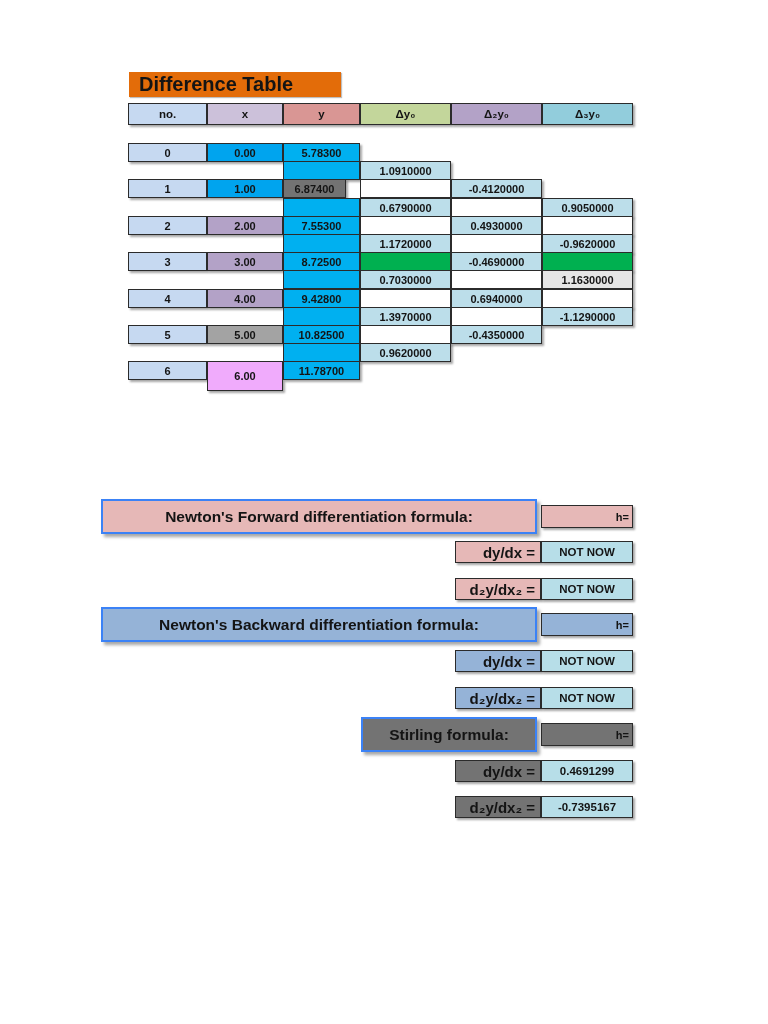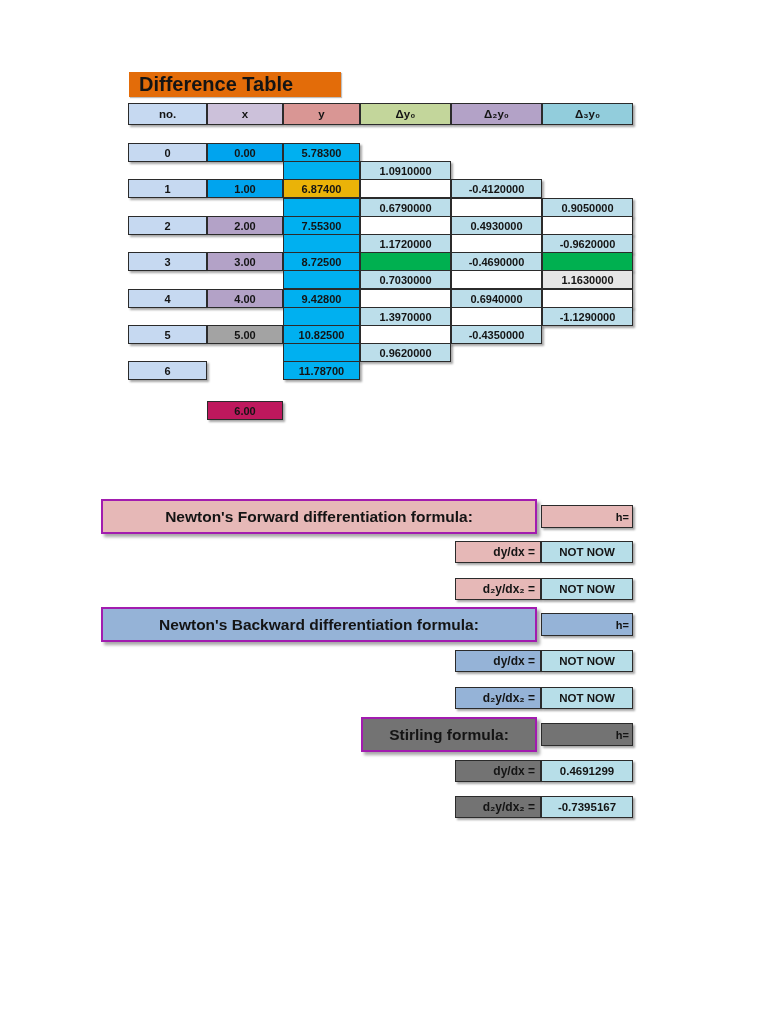--- a/index.html
+++ b/index.html
@@ -28,33 +28,33 @@
     border:none;
     box-shadow:1px 1px 1px rgba(0,0,0,0.25);
     font-size:20px;
     justify-content:flex-start;
     padding-left:10px;
   }
   .hdr{top:103px;height:22px;font-size:11.5px;}
   .cell{font-size:11px;}
   
   .sec-title{
-    border:2px solid #a21caf;
+    border:2px solid #3b82f6;
     font-size:15.5px;
     box-shadow:3px 3px 3px rgba(0,0,0,0.35);
   }
   .h-box{
     justify-content:flex-end;
     padding-right:3px;
     font-size:11px;
   }
   .lbl{
     justify-content:flex-end;
     padding-right:5px;
-    font-size:12px;
+    font-size:15px;
   }
   .val{
     background:#b7dee8;
     font-size:11.5px;
   }
   .theme-f{background:#e6b8b7;}
   .theme-b{background:#95b3d7;}
   .theme-s{background:#737373;}
 </style>
 </head>
@@ -71,21 +71,21 @@
       <div class="bx hdr" style="left: 360px; top: 103px; width: 91px; height: 22px; background: rgb(195, 214, 155);">Δy₀</div>
       <div class="bx hdr" style="left: 451px; top: 103px; width: 91px; height: 22px; background: rgb(179, 162, 199);">Δ₂y₀</div>
       <div class="bx hdr" style="left: 542px; top: 103px; width: 91px; height: 22px; background: rgb(146, 205, 220);">Δ₃y₀</div>
       <div class="bx cell" style="left: 128px; top: 143px; width: 79px; height: 19px; background: rgb(198, 217, 241);">0</div>
       <div class="bx cell" style="left: 207px; top: 143px; width: 76px; height: 19px; background: rgb(0, 164, 238);">0.00</div>
       <div class="bx cell" style="left: 283px; top: 143px; width: 77px; height: 19px; background: rgb(0, 176, 240);">5.78300</div>
       <div class="bx cell" style="left: 283px; top: 161px; width: 77px; height: 19px; background: rgb(0, 176, 240);"></div>
       <div class="bx cell" style="left: 360px; top: 161px; width: 91px; height: 19px; background: rgb(188, 222, 234);">1.0910000</div>
       <div class="bx cell" style="left: 128px; top: 179px; width: 79px; height: 19px; background: rgb(198, 217, 241);">1</div>
       <div class="bx cell" style="left: 207px; top: 179px; width: 76px; height: 19px; background: rgb(0, 164, 238);">1.00</div>
-      <div class="bx cell" style="left: 283px; top: 179px; width: 77px; height: 19px; background: #eab308;">6.87400</div>
+      <div class="bx cell" style="left: 283px; top: 179px; width: 63px; height: 19px; background: #737373;">6.87400</div>
       <div class="bx cell" style="left: 360px; top: 179px; width: 91px; height: 19px; background: rgb(255, 255, 255);"></div>
       <div class="bx cell" style="left: 451px; top: 179px; width: 91px; height: 19px; background: rgb(188, 222, 234);">-0.4120000</div>
       <div class="bx cell" style="left: 283px; top: 198px; width: 77px; height: 19px; background: rgb(0, 176, 240);"></div>
       <div class="bx cell" style="left: 360px; top: 198px; width: 91px; height: 19px; background: rgb(188, 222, 234);">0.6790000</div>
       <div class="bx cell" style="left: 451px; top: 198px; width: 91px; height: 19px; background: rgb(255, 255, 255);"></div>
       <div class="bx cell" style="left: 542px; top: 198px; width: 91px; height: 19px; background: rgb(188, 222, 234);">0.9050000</div>
       <div class="bx cell" style="left: 128px; top: 216px; width: 79px; height: 19px; background: rgb(198, 217, 241);">2</div>
       <div class="bx cell" style="left: 207px; top: 216px; width: 76px; height: 19px; background: rgb(179, 162, 199);">2.00</div>
       <div class="bx cell" style="left: 283px; top: 216px; width: 77px; height: 19px; background: rgb(0, 176, 240);">7.55300</div>
       <div class="bx cell" style="left: 360px; top: 216px; width: 91px; height: 19px; background: rgb(255, 255, 255);"></div>
@@ -116,21 +116,21 @@
       <div class="bx cell" style="left: 451px; top: 307px; width: 91px; height: 19px; background: rgb(255, 255, 255);"></div>
       <div class="bx cell" style="left: 542px; top: 307px; width: 91px; height: 19px; background: rgb(188, 222, 234);">-1.1290000</div>
       <div class="bx cell" style="left: 128px; top: 325px; width: 79px; height: 19px; background: rgb(198, 217, 241);">5</div>
       <div class="bx cell" style="left: 207px; top: 325px; width: 76px; height: 19px; background: #a3a3a3;">5.00</div>
       <div class="bx cell" style="left: 283px; top: 325px; width: 77px; height: 19px; background: rgb(0, 176, 240);">10.82500</div>
       <div class="bx cell" style="left: 360px; top: 325px; width: 91px; height: 19px; background: rgb(255, 255, 255);"></div>
       <div class="bx cell" style="left: 451px; top: 325px; width: 91px; height: 19px; background: rgb(188, 222, 234);">-0.4350000</div>
       <div class="bx cell" style="left: 283px; top: 343px; width: 77px; height: 19px; background: rgb(0, 176, 240);"></div>
       <div class="bx cell" style="left: 360px; top: 343px; width: 91px; height: 19px; background: rgb(188, 222, 234);">0.9620000</div>
       <div class="bx cell" style="left: 128px; top: 361px; width: 79px; height: 19px; background: rgb(198, 217, 241);">6</div>
-      <div class="bx cell" style="left: 207px; top: 361px; width: 76px; height: 19px; background: #be185d; margin-top: 40px;">6.00</div>
+      <div class="bx cell" style="left: 207px; top: 361px; width: 76px; height: 30px; background: #f0abfc;">6.00</div>
       <div class="bx cell" style="left: 283px; top: 361px; width: 77px; height: 19px; background: rgb(0, 176, 240);">11.78700</div>
     </div>
 
   <div class="bx sec-title theme-f" style="left:101px;top:499px;width:436px;height:35px;">Newton's Forward differentiation formula:</div>
   <div class="bx h-box theme-f" style="left:541px;top:505px;width:92px;height:23px;">h=</div>
   <div class="bx lbl theme-f" style="left:455px;top:541px;width:86px;height:22px;">dy/dx =</div>
   <div class="bx val" style="left:541px;top:541px;width:92px;height:22px;">NOT NOW</div>
   <div class="bx lbl theme-f" style="left:455px;top:578px;width:86px;height:22px;">d₂y/dx₂ =</div>
   <div class="bx val" style="left:541px;top:578px;width:92px;height:22px;">NOT NOW</div>
 

